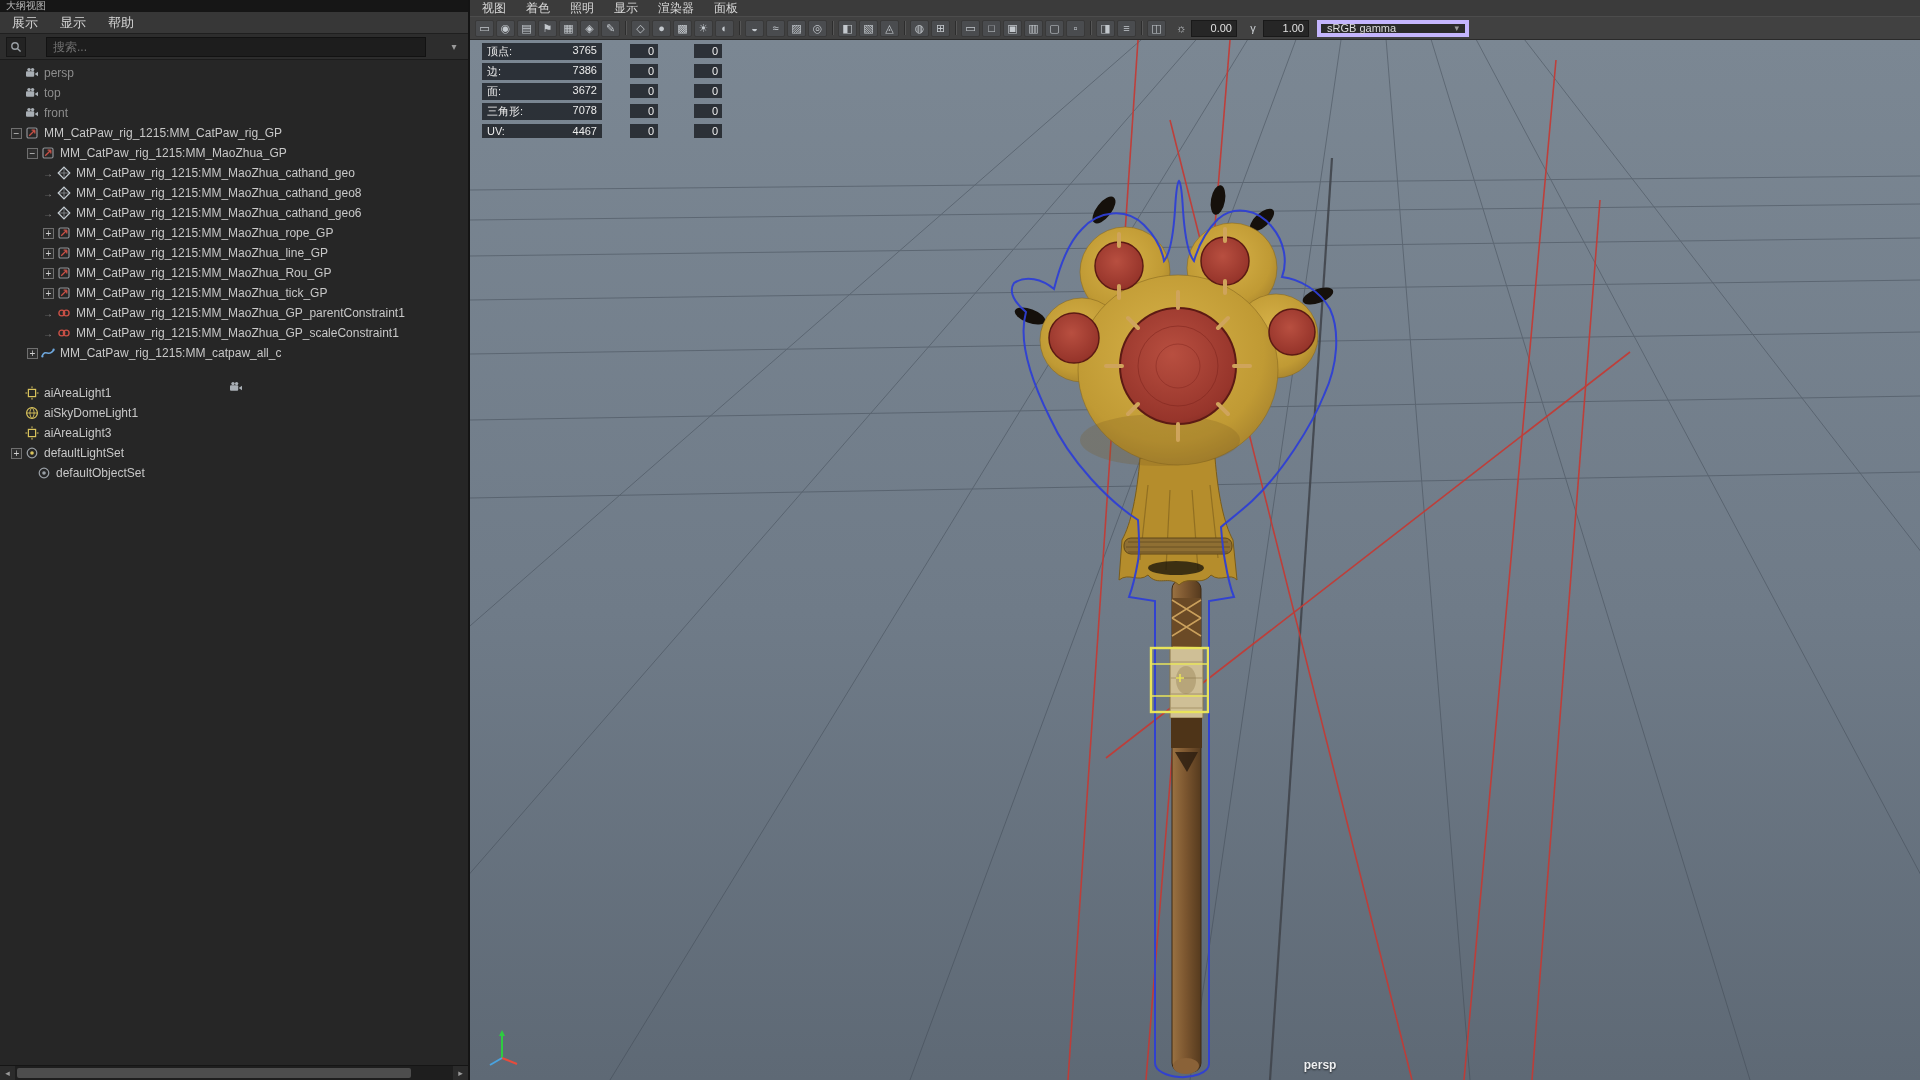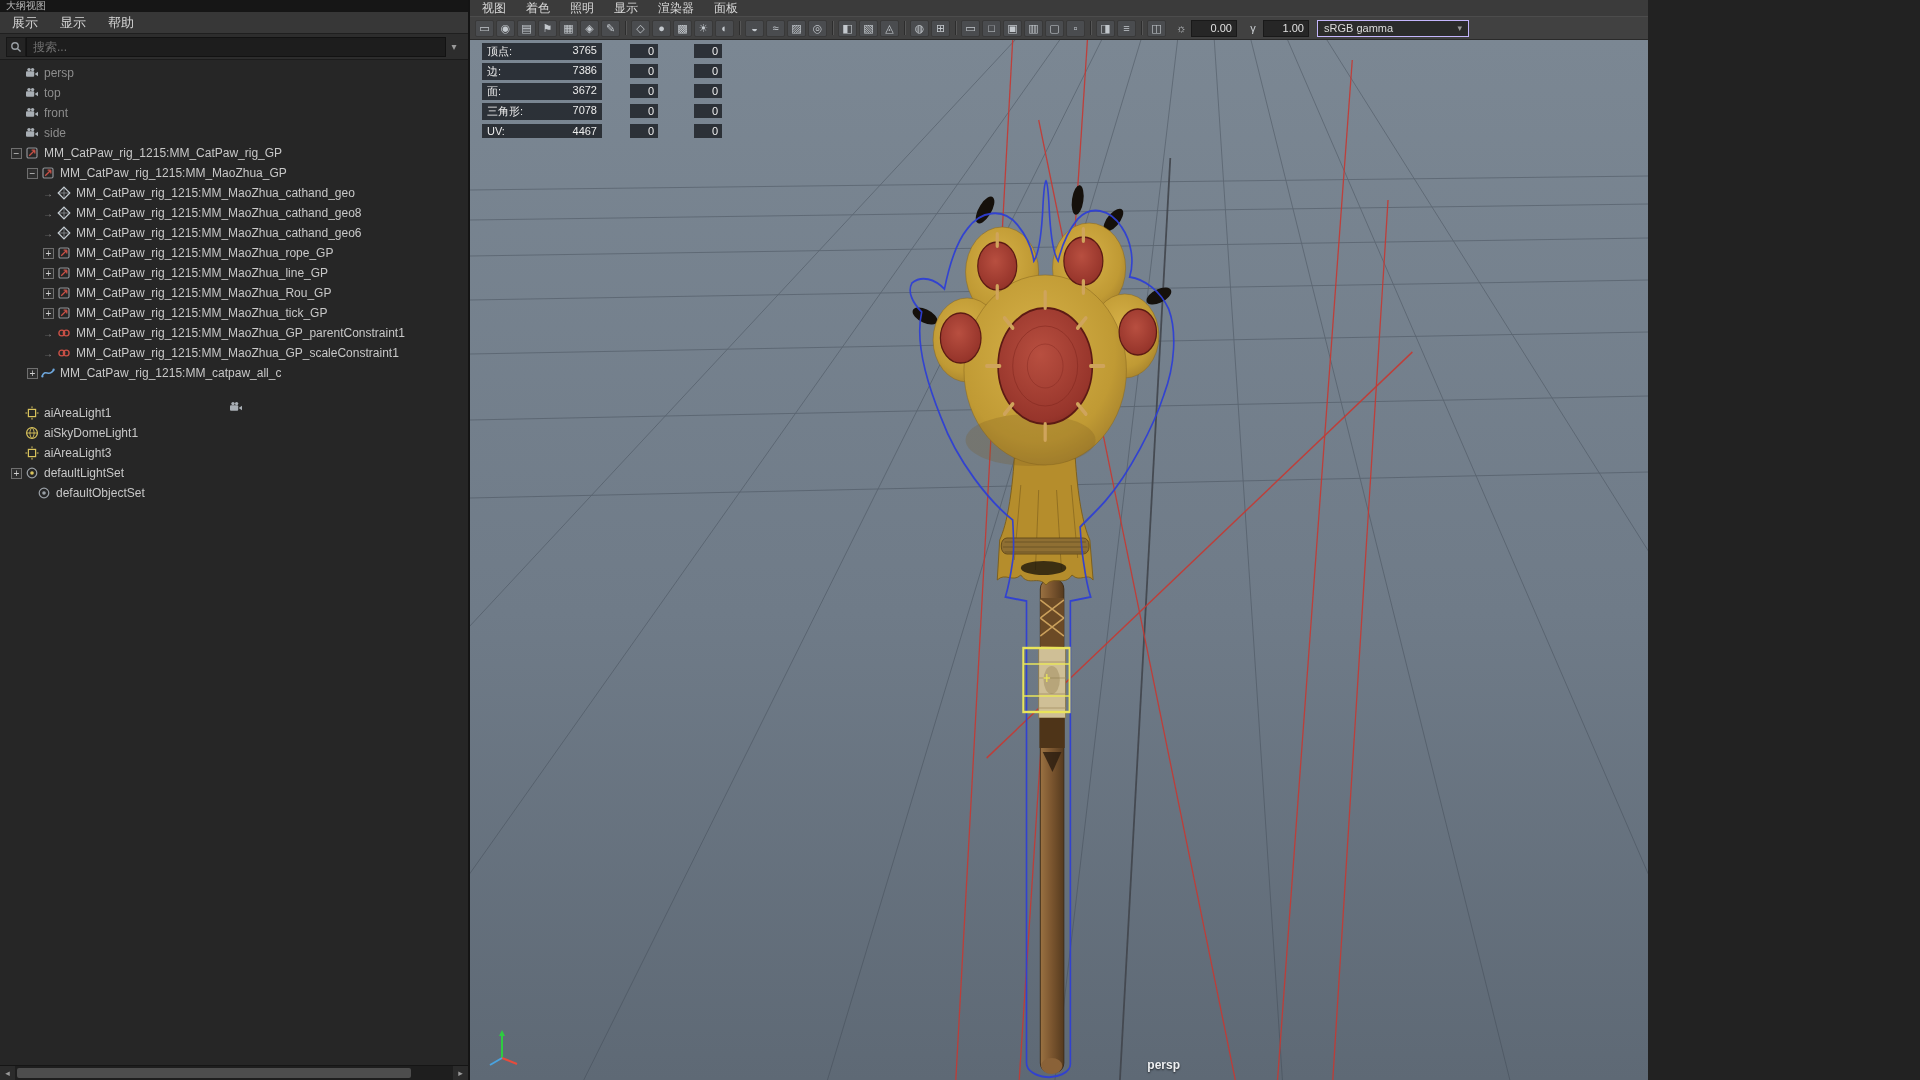--- a/index.html
+++ b/index.html
@@ -1,27 +1,27 @@
 <!DOCTYPE html>
 <html><head>
 <meta charset="utf-8">
 <style>
   * { box-sizing: border-box; margin: 0; padding: 0; }
   html,body { width:1920px; height:1080px; overflow:hidden; background:#222;
     font-family:"Liberation Sans","DejaVu Sans",sans-serif; }
-  .app { display:flex; width:1648px; height:1080px;justify-content:space-between; }
+  .app { display:flex; width:1920px; height:1080px;justify-content:space-between; }
 
   
   .outliner { width:470px; flex:0 0 470px; display:flex; flex-direction:column;
     background:#262626; border-right:2px solid #141414; }
   .ol-title { height:12px; line-height:12px; font-size:10px; color:#b8b8b8;
     background:#161616; padding-left:6px; overflow:hidden; }
   .ol-menu { height:22px; display:flex; align-items:center; gap:22px; padding-left:12px;
     background:#373737; font-size:13px; color:#d6d6d6; border-bottom:1px solid #1f1f1f; }
-  .ol-search { height:26px; display:flex; align-items:center; gap:0; padding:3px 6px;
+  .ol-search { height:26px; display:flex; align-items:center; gap:20px; padding:3px 6px;
     background:#2d2d2d; border-bottom:1px solid #1b1b1b; }
   .ol-search-btn { width:20px; height:20px; background:#232323; border:1px solid #171717;
     display:flex; align-items:center; justify-content:center; }
   .ol-search input { flex:1; height:20px; background:#1d1d1d; border:1px solid #121212;
     color:#cfcfcf; font-size:12px; padding:0 6px; outline:none; }
   .ol-search input::placeholder { color:#6f6f6f; }
   .ol-search-caret { width:16px; text-align:center; color:#9a9a9a; font-size:10px; }
   .ol-tree { flex:1; overflow:hidden; background:#262626; padding-top:3px; }
   .row { height:20px; display:flex; align-items:center; font-size:12px; color:#c8c8c8;
     white-space:nowrap; }
@@ -49,21 +49,21 @@
     border-top:1px solid #4c4c4c; border-bottom:1px solid #2a2a2a; padding:0 4px; }
   .vp-icons { display:flex; align-items:center; }
   .vt-ic { width:19px; height:17px; display:flex; align-items:center; justify-content:center;
     font-size:11px; color:#c3c8cd; background:#4a4c4f; border:1px solid #393939;
     border-radius:2px; margin:0 1px; }
   .vt-sep { width:1px; height:14px; background:#2d2d2d; box-shadow:1px 0 0 #565656;
     margin:0 4px; }
   .vt-fic { width:16px; text-align:center; color:#c9cdd1; font-size:11px; margin-left:6px; }
   .vt-field { width:46px; height:17px; background:#262626; border:1px solid #191919;
     color:#e0e0e0; font-size:11px; text-align:right; padding:0 4px; margin:0 2px; }
-  .vt-dd { width:152px; height:17px; background:#2b2b2b; border:1px solid #c4b5fd;
+  .vt-dd { width:152px; height:17px; background:#2b2b2b; border:4px solid #c4b5fd;
     color:#dcdcdc; font-size:11px; display:flex; align-items:center; padding:0 6px;
     margin-left:6px; }
   .vt-dd .caret { margin-left:auto; color:#9a9a9a; font-size:9px; }
 
   .vp-canvas { flex:1; position:relative; overflow:hidden; }
   svg.scene { position:absolute; inset:0; width:100%; height:100%; display:block; }
 
   .hud { position:absolute; top:4px; left:12px; font-size:11px; color:#ececec; }
   .hud-row { display:flex; align-items:center; height:14px; margin-bottom:6px; }
   .hud-bar { display:flex; justify-content:space-between; width:120px;
@@ -162,29 +162,20 @@
           <span class="lbl">top</span>
         </div>
         <div class="row dim" style="padding-left: 8px;">
           <span class="exp-slot"></span>
           <span class="ticon">
             <svg width="14" height="14">
               <use href="#ic-camera"></use>
             </svg>
           </span>
           <span class="lbl">front</span>
-        </div>
-        <div class="row dim" style="padding-left: 8px;">
-          <span class="exp-slot"></span>
-          <span class="ticon">
-            <svg width="14" height="14">
-              <use href="#ic-camera"></use>
-            </svg>
-          </span>
-          <span class="lbl">side</span>
         </div>
         <div class="row" style="padding-left: 8px;">
           <span class="exp-tog">−</span>
           <span class="ticon">
             <svg width="14" height="14">
               <use href="#ic-xform"></use>
             </svg>
           </span>
           <span class="lbl">MM_CatPaw_rig_1215:MM_CatPaw_rig_GP</span>
         </div>

